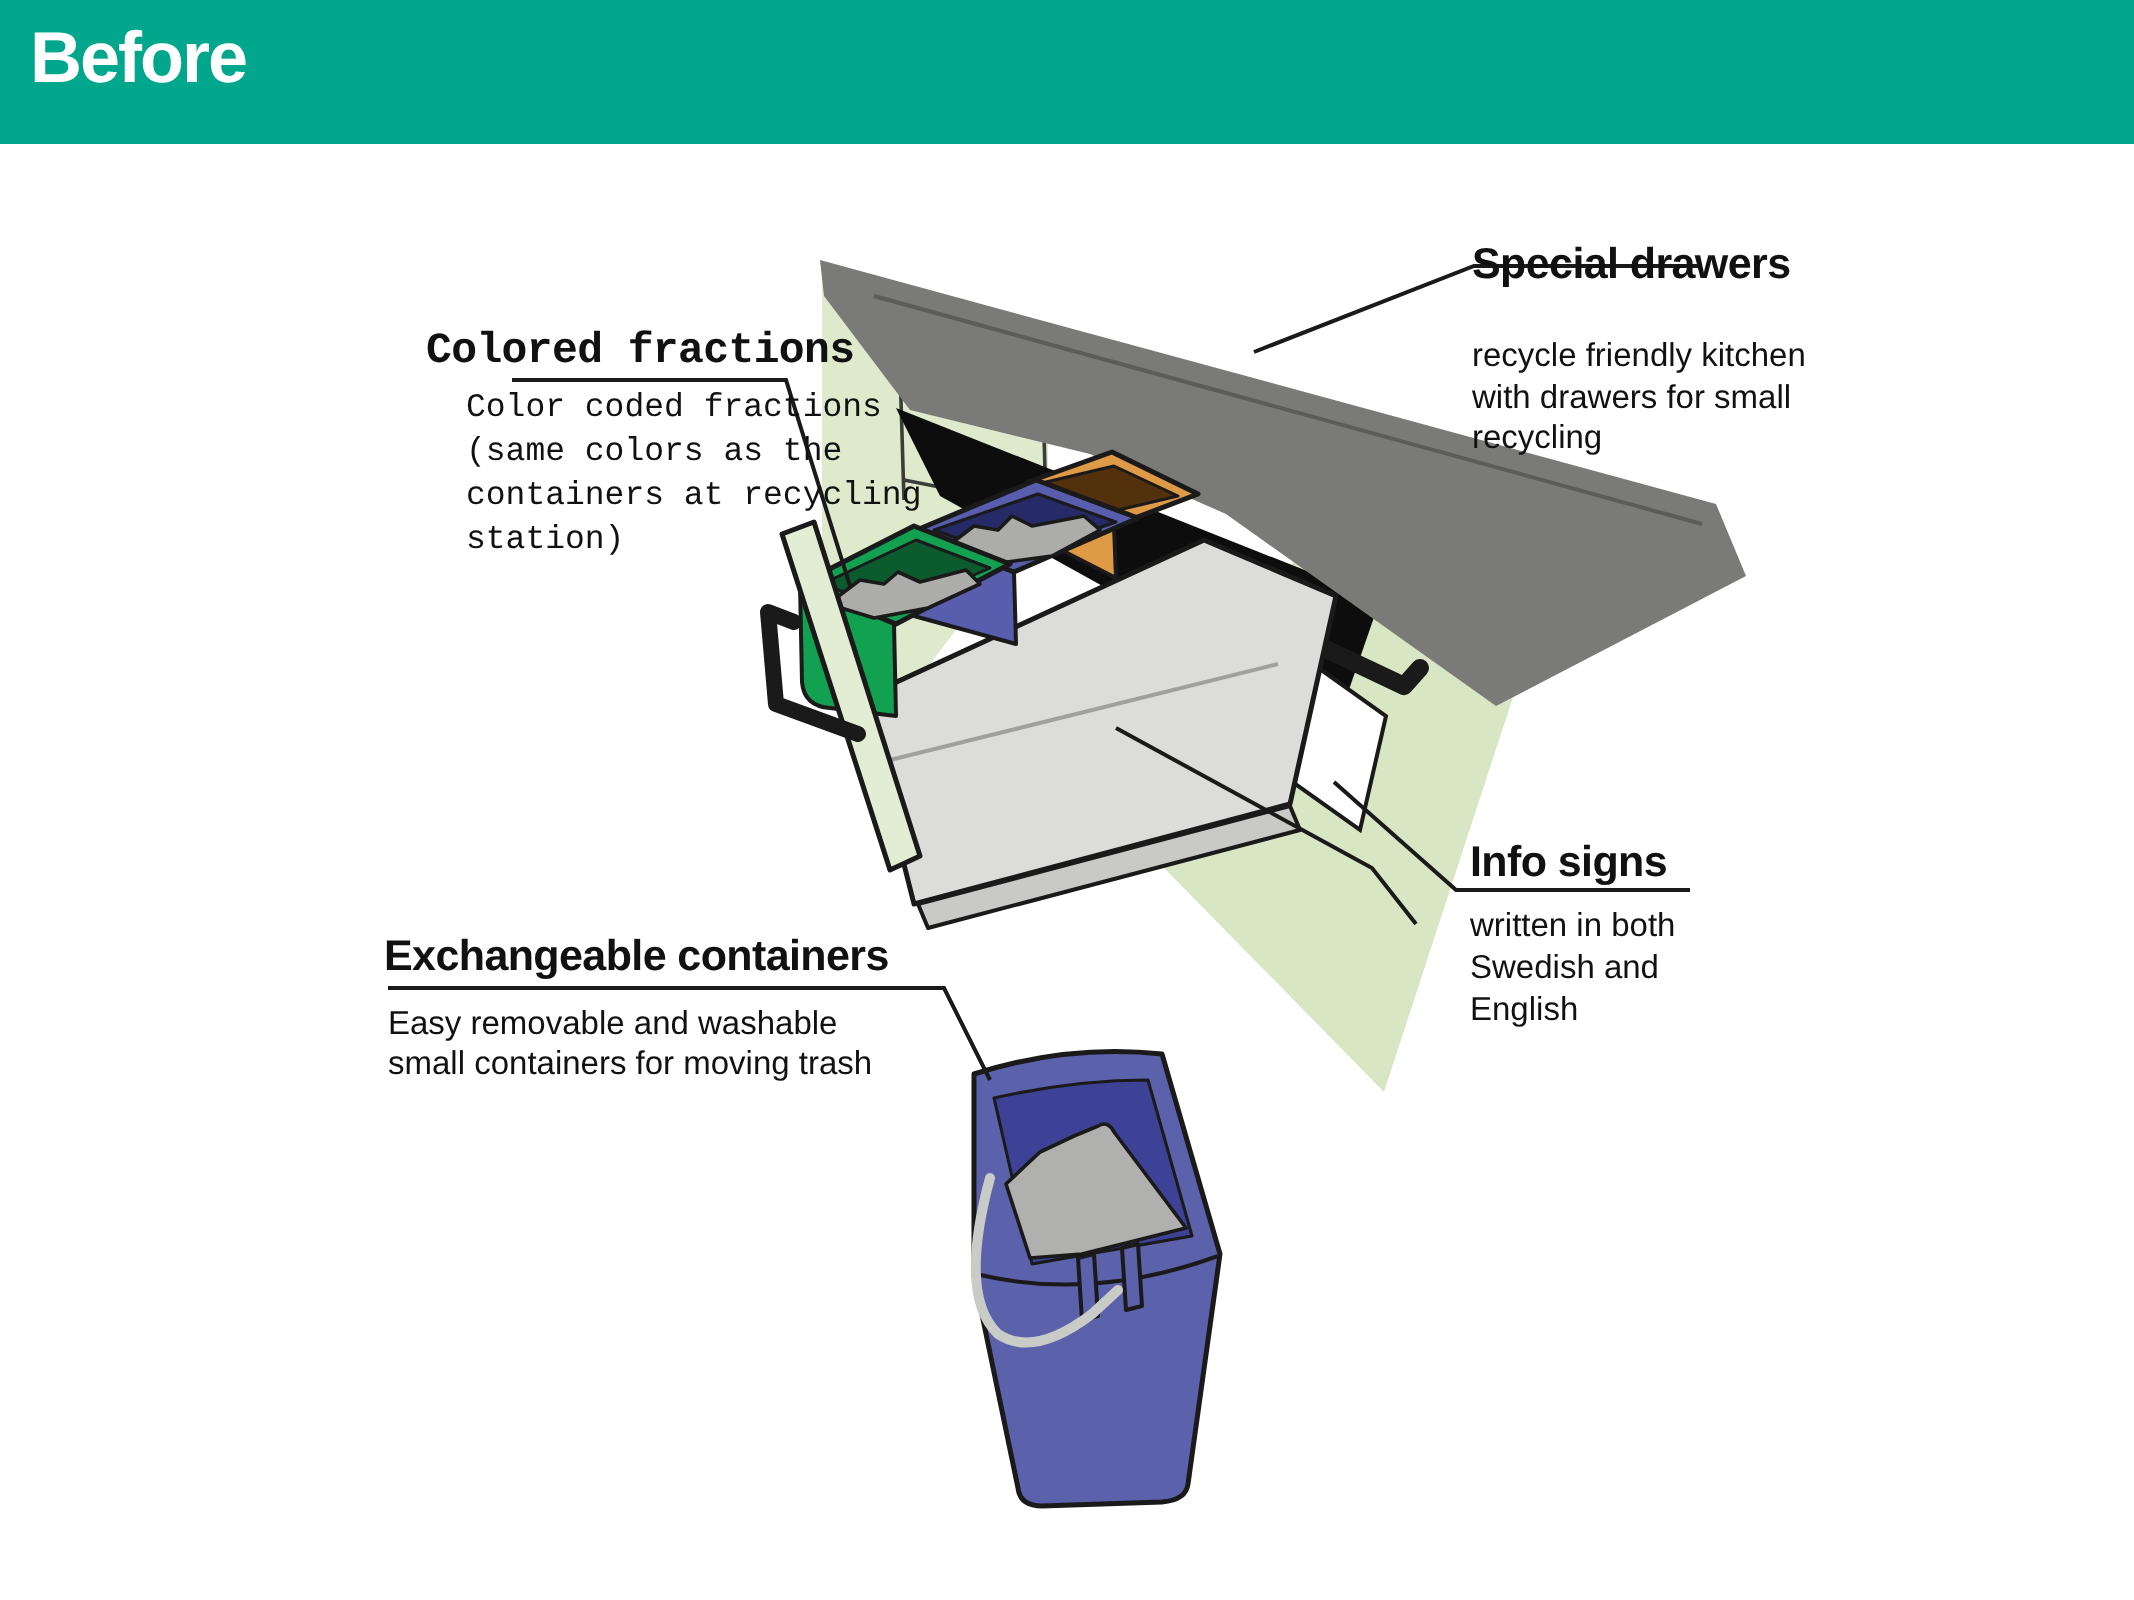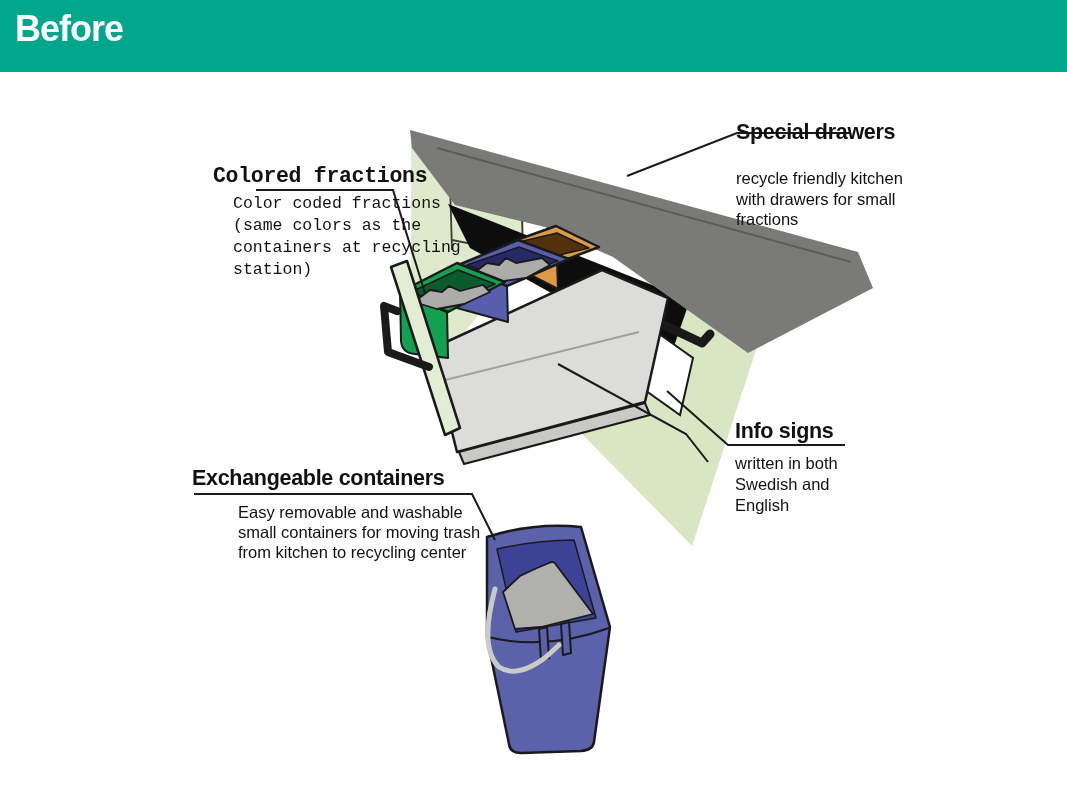--- a/index.html
+++ b/index.html
@@ -20,21 +20,21 @@
   svg.scene{position:absolute;left:0;top:0;}
   .annotation{position:absolute;color:var(--c-text,#111);}
   .ann-heading{
     font-size:21.5px;font-weight:bold;letter-spacing:-0.3px;white-space:nowrap;
   }
   .ann-body{font-size:16.5px;white-space:nowrap;}
   .ann-body div{white-space:nowrap;}
   #ann-special  .ann-body div{line-height:20.5px;}
   #ann-colored  .ann-body div{line-height:22px;}
   #ann-info     .ann-body div{line-height:21px;}
-  #ann-exch     .ann-body div{line-height:20px;margin-left:44px;}
+  #ann-exch     .ann-body div{line-height:20px;}
 </style>
 </head>
 <body>
 
 <div class="header-bar">
   <span class="header-title">Before</span>
 </div>
 
 <svg class="scene" width="1067" height="800" viewBox="0 0 1067 800">
 
@@ -114,21 +114,21 @@
     <path d="M558,364 L686,434 L708,462"></path>
     <path d="M194,494 L472,494 L495,540"></path>
   </g>
 </svg>
 
 <div class="annotation" id="ann-special" style="left:736px;top:120px;">
   <div class="ann-heading">Special drawers</div>
   <div class="ann-body" style="margin-top:23px;">
     <div>recycle friendly kitchen</div>
     <div>with drawers for small</div>
-    <div>fractions</div>
+    <div>recycling</div>
   </div>
 </div>
 
 <div class="annotation" id="ann-colored" style="left:213px;top:164px;font-family:Liberation Mono, monospace;">
   <div class="ann-heading">Colored fractions</div>
   <div class="ann-body" style="margin-top:5px;margin-left:20px;">
     <div>Color coded fractions</div>
     <div>(same colors as the</div>
     <div>containers at recycling</div>
     <div>station)</div>
@@ -142,15 +142,14 @@
     <div>Swedish and</div>
     <div>English</div>
   </div>
 </div>
 
 <div class="annotation" id="ann-exch" style="left:192px;top:466px;">
   <div class="ann-heading">Exchangeable containers</div>
   <div class="ann-body" style="margin-top:11px;margin-left:2px;">
     <div>Easy removable and washable</div>
     <div>small containers for moving trash</div>
-    <div>from kitchen to recycling center</div>
   </div>
 </div>
 
 </body></html>

